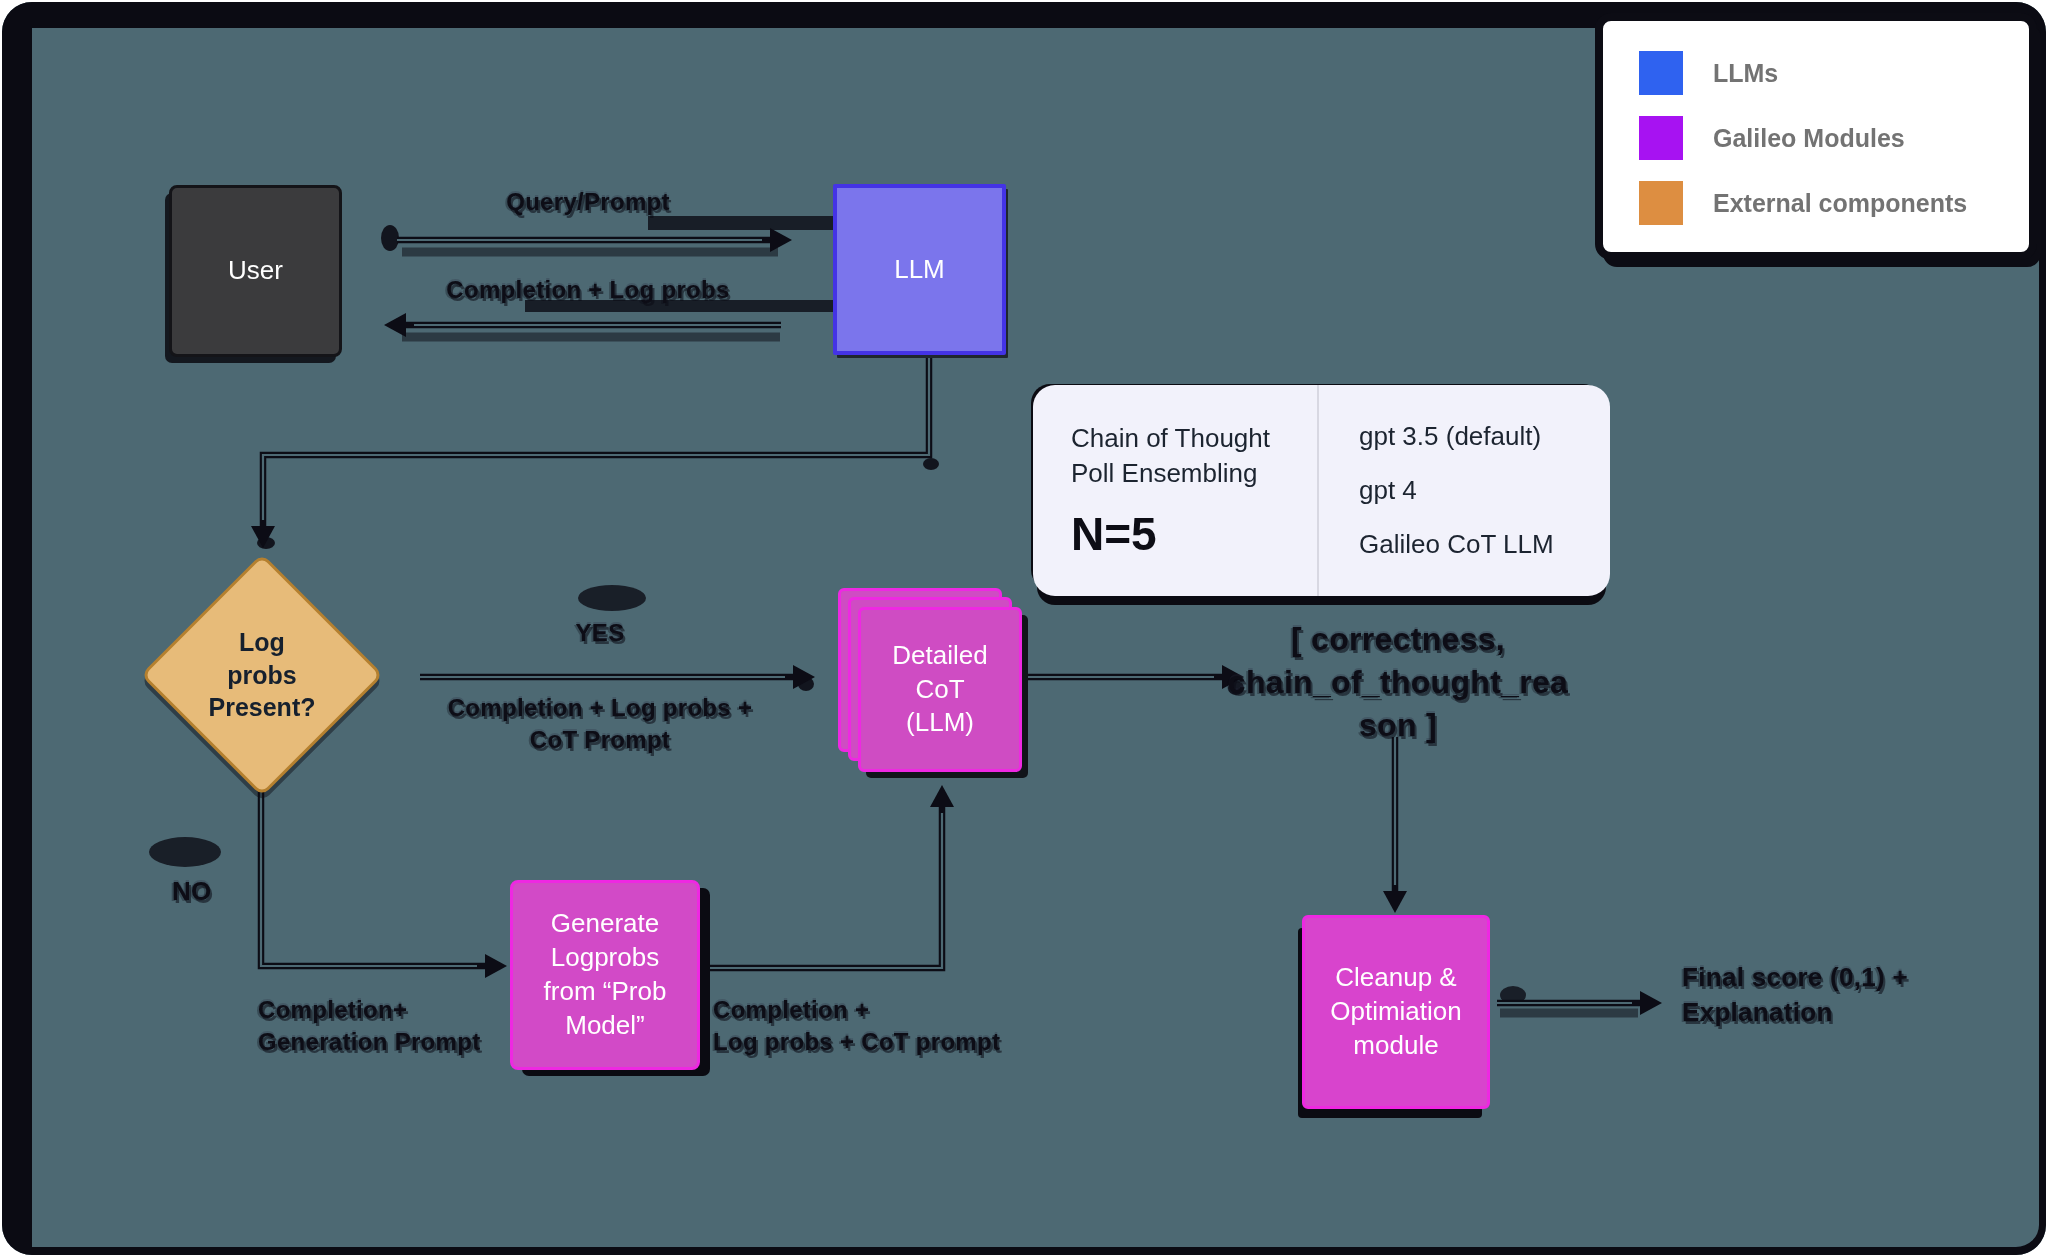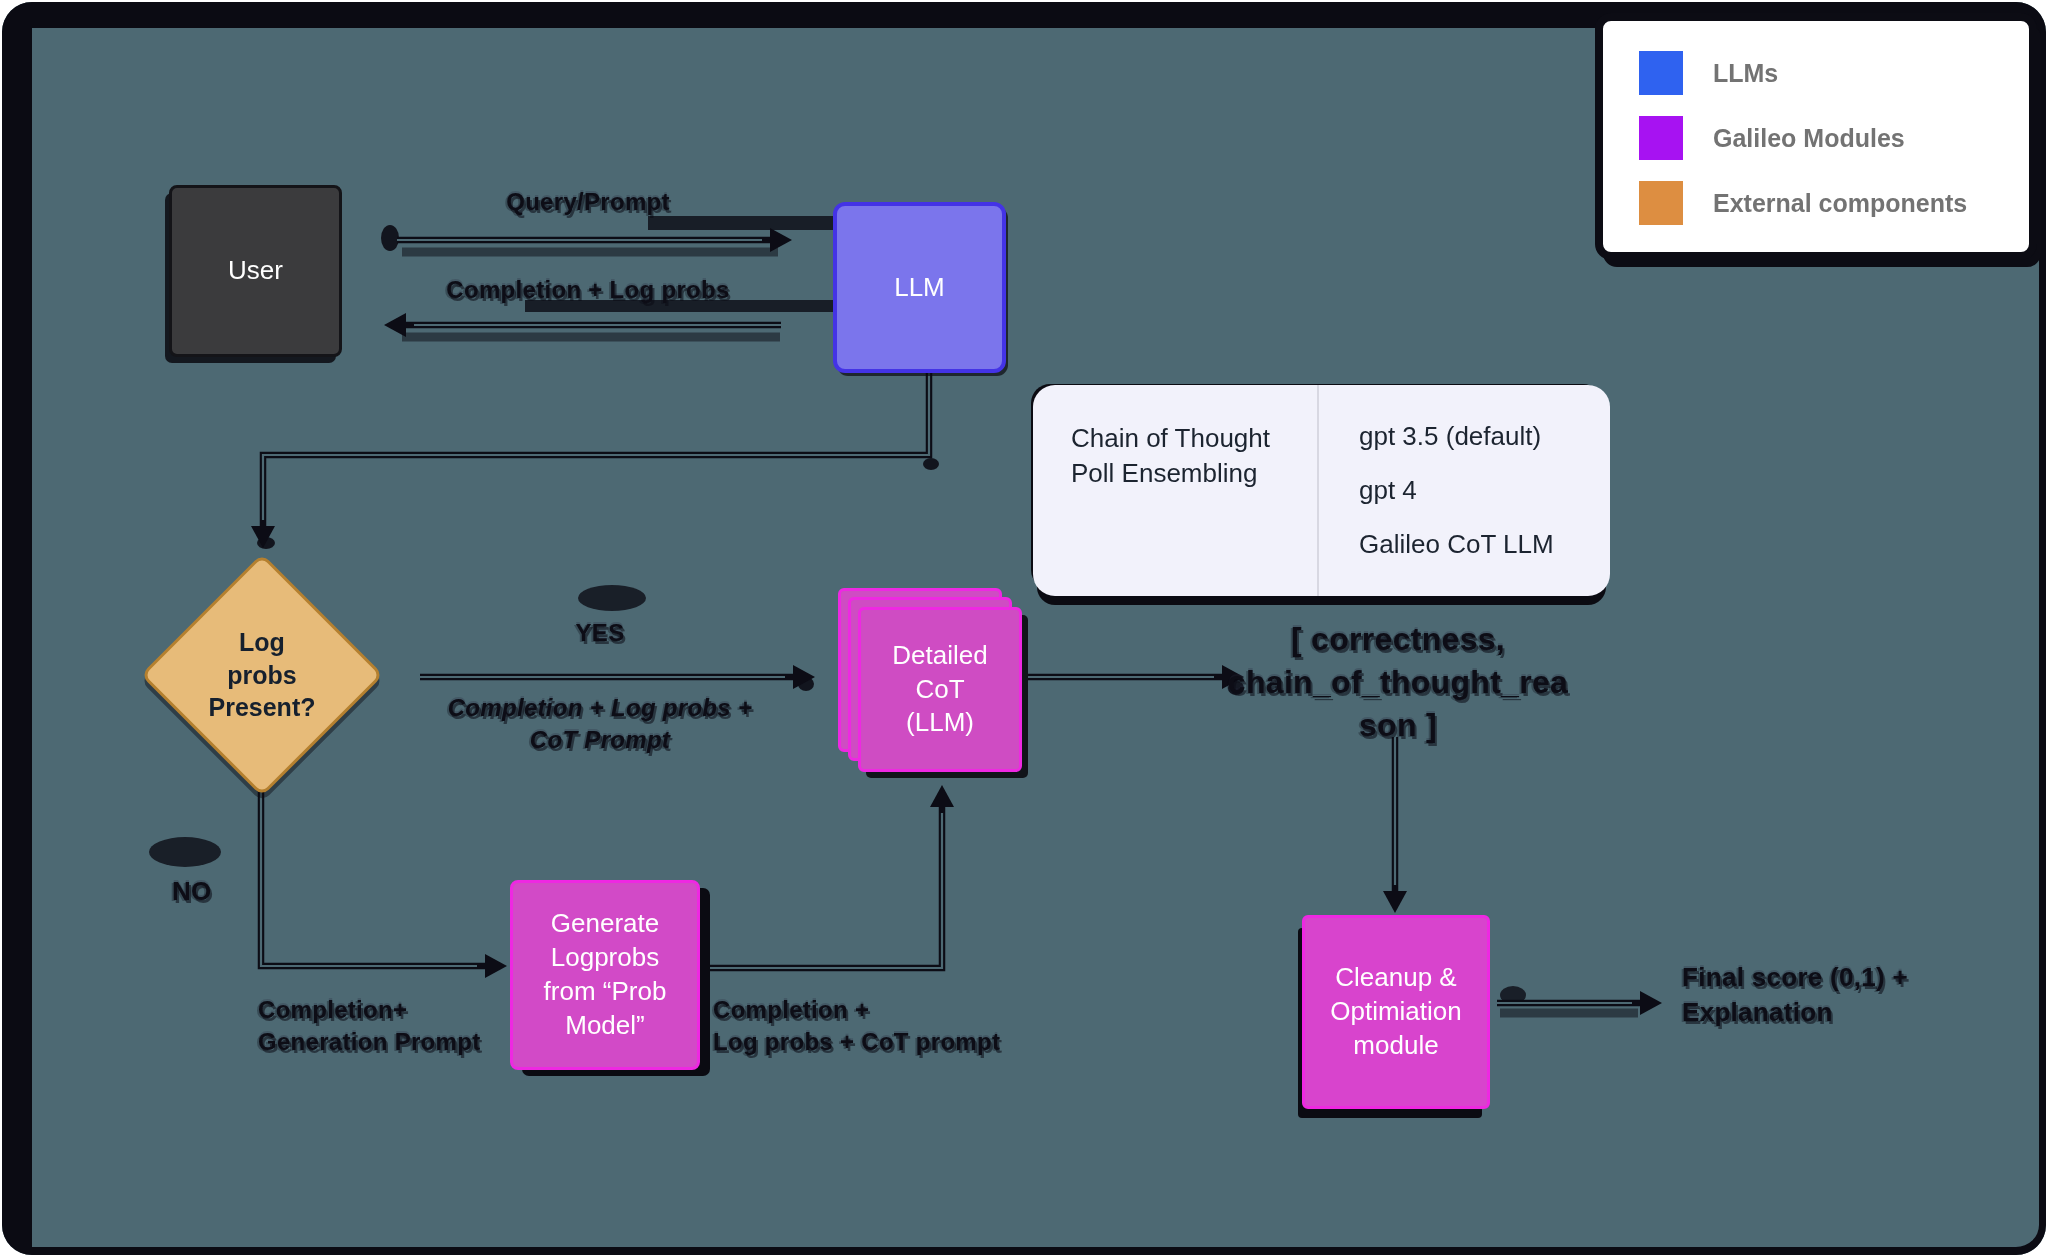--- a/index.html
+++ b/index.html
@@ -32,22 +32,22 @@
     position:absolute;display:flex;align-items:center;justify-content:center;
     text-align:center;box-sizing:border-box;z-index:20;
     color:#ffffff;font-size:26px;font-weight:500;line-height:1.3;
   }
   .node-user{
     left:169px;top:185px;width:173px;height:172px;background:#3b3b3d;
     border:3px solid #141418;border-radius:8px;
     box-shadow:-5px 7px 0 -1px rgba(11,11,17,.85);
   }
   .node-llm{
-    left:833px;top:202px;width:173px;height:171px;background:#7b75ec;
-    border:4px solid #4433e6;border-radius:12px;
+    left:833px;top:184px;width:173px;height:171px;background:#7b75ec;
+    border:4px solid #4433e6;border-radius:2px;
     box-shadow:3px 4px 0 -1px rgba(11,11,17,.7);
   }
   .decision-wrap{position:absolute;left:146px;top:558px;width:232px;height:234px;z-index:20;}
   .diamond{
     position:absolute;left:50%;top:50%;width:166px;height:166px;
     transform:translate(-50%,-50%) rotate(45deg);
     background:#e7bb79;border:3px solid #b5802f;border-radius:10px;
     box-shadow:4px 4px 0 rgba(11,11,17,.45);
   }
   .diamond-label{
@@ -90,21 +90,21 @@
   
   .glitch{
     position:absolute;z-index:30;color:#0d0d16;font-weight:800;font-size:24px;line-height:1.35;
     letter-spacing:.3px;
     text-shadow:2px 3px 0 rgba(11,11,20,.55),-2px 1px 0 rgba(11,11,20,.3),0 -2px 0 rgba(40,40,60,.25);
   }
   .centered{transform:translateX(-50%);text-align:center;}
   .lbl-query{left:588px;top:186px;}
   .lbl-completion{left:588px;top:274px;}
   .lbl-yes{left:600px;top:617px;}
-  .lbl-yes-payload{left:600px;top:692px;font-style:italic;}
+  .lbl-yes-payload{left:600px;top:692px;}
   .lbl-no{left:172px;top:874px;font-size:26px;}
   .lbl-no-payload{left:258px;top:994px;}
   .lbl-gen-payload{left:713px;top:994px;}
   .lbl-output{left:1398px;top:618px;font-size:32px;}
   .lbl-final{left:1682px;top:960px;font-size:26px;}
   
   .wires{position:absolute;left:0;top:0;z-index:10;}
   .wire-outer{fill:none;stroke:#0c0c15;stroke-width:6.5;}
   .wire-inner{fill:none;stroke:#4d6973;stroke-width:2.2;}
   .wire-head{fill:#0c0c15;stroke:none;}
@@ -210,20 +210,21 @@
     <span>from “Prob</span>
     <span>Model”</span>
   </div>
 
   <div class="note">
     <div class="note-left">
       <div class="note-title">
         <div>Chain of Thought</div>
         <div>Poll Ensembling</div>
       </div>
+      <div class="note-n">N=5</div>
     </div>
     <div class="note-right">
       <div class="note-model">gpt 3.5 (default)</div>
       <div class="note-model">gpt 4</div>
       <div class="note-model">Galileo CoT LLM</div>
     </div>
   </div>
 
   <div class="glitch centered lbl-query">Query/Prompt</div>
   <div class="glitch centered lbl-completion">Completion + Log probs</div>

